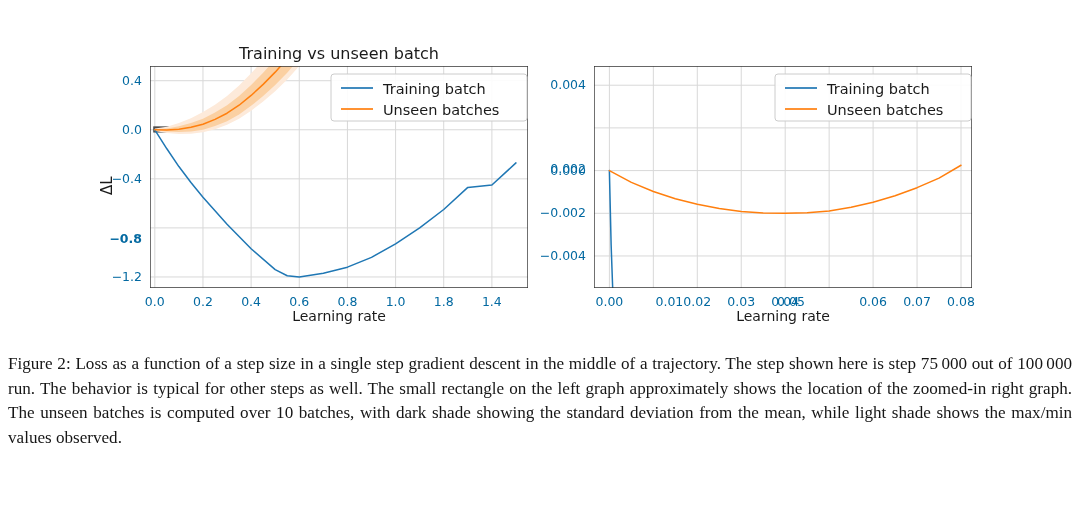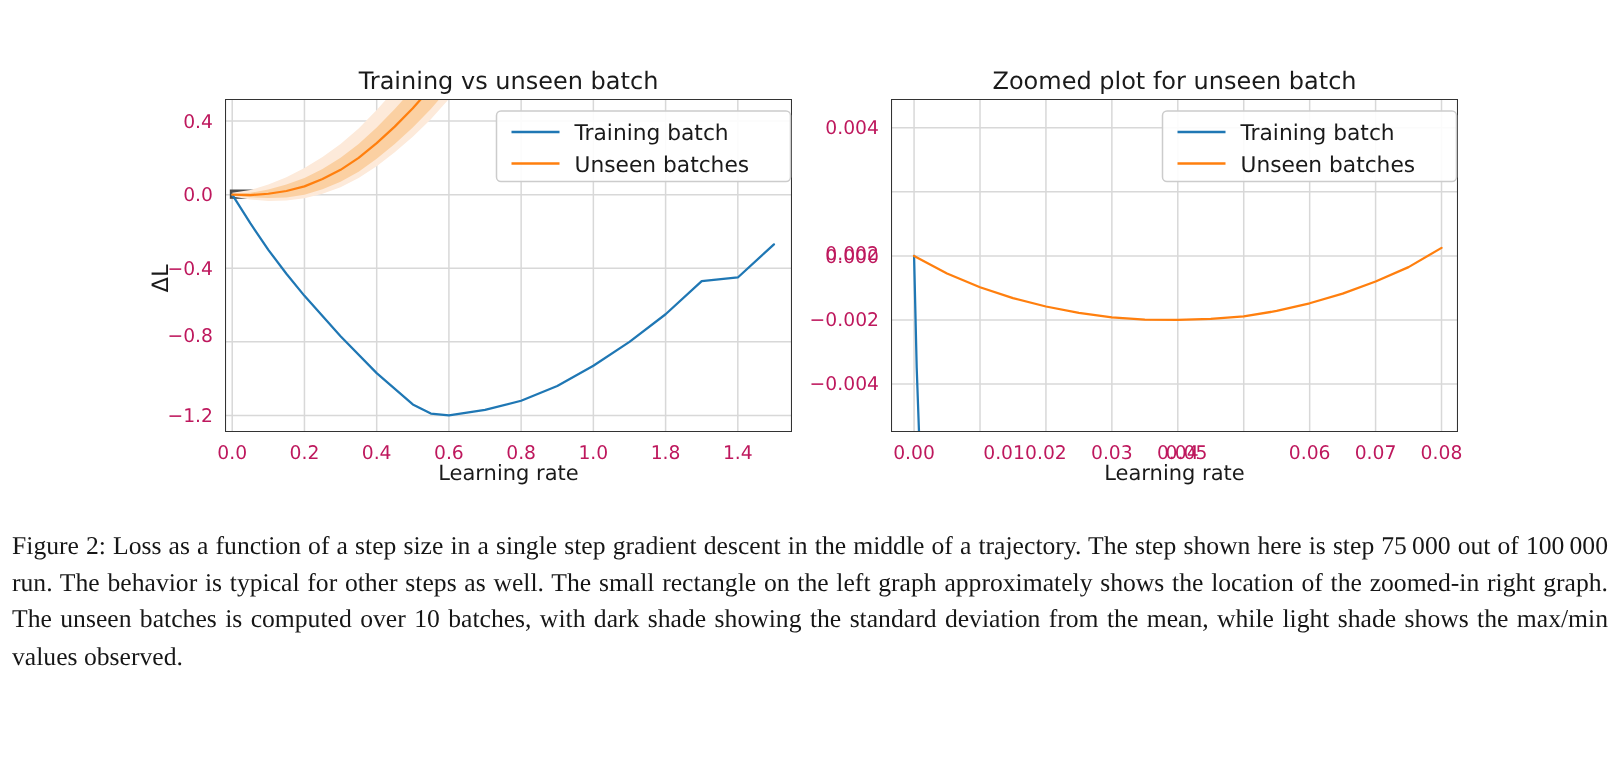--- a/index.html
+++ b/index.html
@@ -47,21 +47,21 @@
     position: absolute;
     font-size: 15px;
     color: #1a1a1a;
     transform: rotate(-90deg);
     transform-origin: left top;
     white-space: nowrap;
   }
   .tick-label {
     position: absolute;
     font-size: 12.5px;
-    color: #be185d;
+    color: #0369a1;
     white-space: nowrap;
   }
   .xtick {
     text-align: center;
   }
   .ytick {
     text-align: right;
   }
   .plot-svg {
     position: absolute;
@@ -129,21 +129,20 @@
       <line x1="0" y1="210.9613259668508" x2="-4" y2="210.9613259668508" stroke="#333333" stroke-width="1.2"></line>
       <g>
         <rect x="181" y="8" width="196" height="47" rx="3" fill="#ffffff" fill-opacity="0.9" stroke="#cccccc" stroke-width="1"></rect>
         <line x1="191" y1="22" x2="223" y2="22" stroke="#1f77b4" stroke-width="1.7"></line>
         <text x="233" y="27.5" font-size="14.5" font-family="&quot;DejaVu Sans&quot;, sans-serif" fill="#1a1a1a">Training batch</text>
         <line x1="191" y1="43" x2="223" y2="43" stroke="#ff7f0e" stroke-width="1.7"></line>
         <text x="233" y="48.5" font-size="14.5" font-family="&quot;DejaVu Sans&quot;, sans-serif" fill="#1a1a1a">Unseen batches</text>
       </g>
     </svg>
 
-  <div class="axes-title" style="left:594px; top:44px; width:378px;">Zoomed plot for unseen batch</div>
 
   <div class="xlabel" style="left:594px; top:308px; width:378px;">Learning rate</div>
 
   <svg class="plot-svg" id="svg-right" style="left:594px; top:66px;" width="378" height="222" viewBox="0 0 378 222">
       <line x1="15.383720930232556" y1="0" x2="15.383720930232556" y2="222" stroke="#d8d8d8" stroke-width="1"></line>
       <line x1="59.33720930232557" y1="0" x2="59.33720930232557" y2="222" stroke="#d8d8d8" stroke-width="1"></line>
       <line x1="103.2906976744186" y1="0" x2="103.2906976744186" y2="222" stroke="#d8d8d8" stroke-width="1"></line>
       <line x1="147.24418604651163" y1="0" x2="147.24418604651163" y2="222" stroke="#d8d8d8" stroke-width="1"></line>
       <line x1="191.19767441860466" y1="0" x2="191.19767441860466" y2="222" stroke="#d8d8d8" stroke-width="1"></line>
       <line x1="235.15116279069767" y1="0" x2="235.15116279069767" y2="222" stroke="#d8d8d8" stroke-width="1"></line>
@@ -189,21 +188,21 @@
       <div class="tick-label xtick" style="left: 172.968px; top: 294px; width: 60px;">0.2</div>
       <div class="tick-label xtick" style="left: 221.121px; top: 294px; width: 60px;">0.4</div>
       <div class="tick-label xtick" style="left: 269.274px; top: 294px; width: 60px;">0.6</div>
       <div class="tick-label xtick" style="left: 317.427px; top: 294px; width: 60px;">0.8</div>
       <div class="tick-label xtick" style="left: 365.58px; top: 294px; width: 60px;">1.0</div>
       <div class="tick-label xtick" style="left: 413.732px; top: 294px; width: 60px;">1.8</div>
       <div class="tick-label xtick" style="left: 461.885px; top: 294px; width: 60px;">1.4</div>
       <div class="tick-label ytick" style="left: 84px; top: 72.7182px; width: 58px;">0.4</div>
       <div class="tick-label ytick" style="left: 84px; top: 121.779px; width: 58px;">0.0</div>
       <div class="tick-label ytick" style="left: 84px; top: 170.84px; width: 58px;">−0.4</div>
-      <div class="tick-label ytick" style="left: 84px; top: 216px; width: 58px;">−0.8</div>
+      <div class="tick-label ytick" style="left: 84px; top: 231px; width: 58px; font-weight: bold;">−0.8</div>
       <div class="tick-label ytick" style="left: 84px; top: 268.961px; width: 58px;">−1.2</div>
       <div class="tick-label xtick" style="left: 579.384px; top: 294px; width: 60px;">0.00</div>
       <div class="tick-label xtick" style="left: 623.337px; top: 294px; width: 60px; text-align: right;">0.01</div>
       <div class="tick-label xtick" style="left: 667.291px; top: 294px; width: 60px;">0.02</div>
       <div class="tick-label xtick" style="left: 711.244px; top: 294px; width: 60px;">0.03</div>
       <div class="tick-label xtick" style="left: 755.198px; top: 294px; width: 60px;">0.04</div>
       <div class="tick-label xtick" style="left: 761px; top: 294px; width: 60px;">0.05</div>
       <div class="tick-label xtick" style="left: 843.105px; top: 294px; width: 60px;">0.06</div>
       <div class="tick-label xtick" style="left: 887.058px; top: 294px; width: 60px;">0.07</div>
       <div class="tick-label xtick" style="left: 931.012px; top: 294px; width: 60px;">0.08</div>

